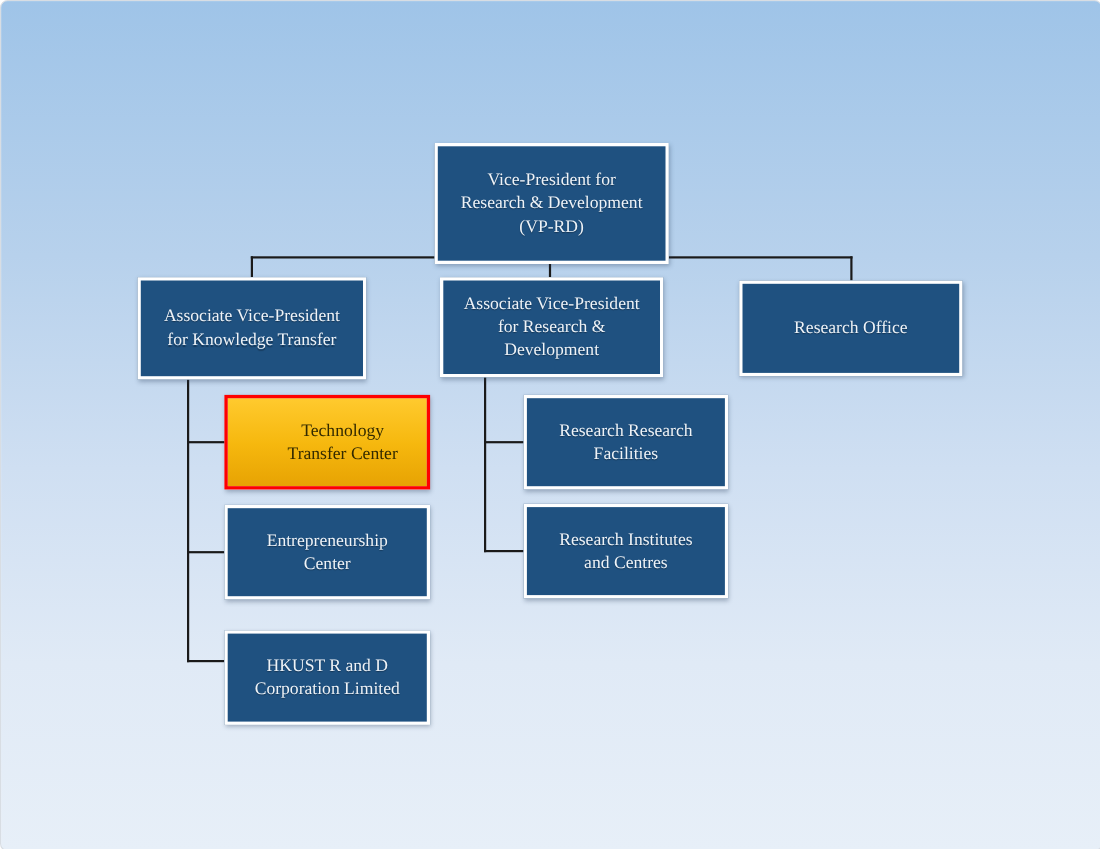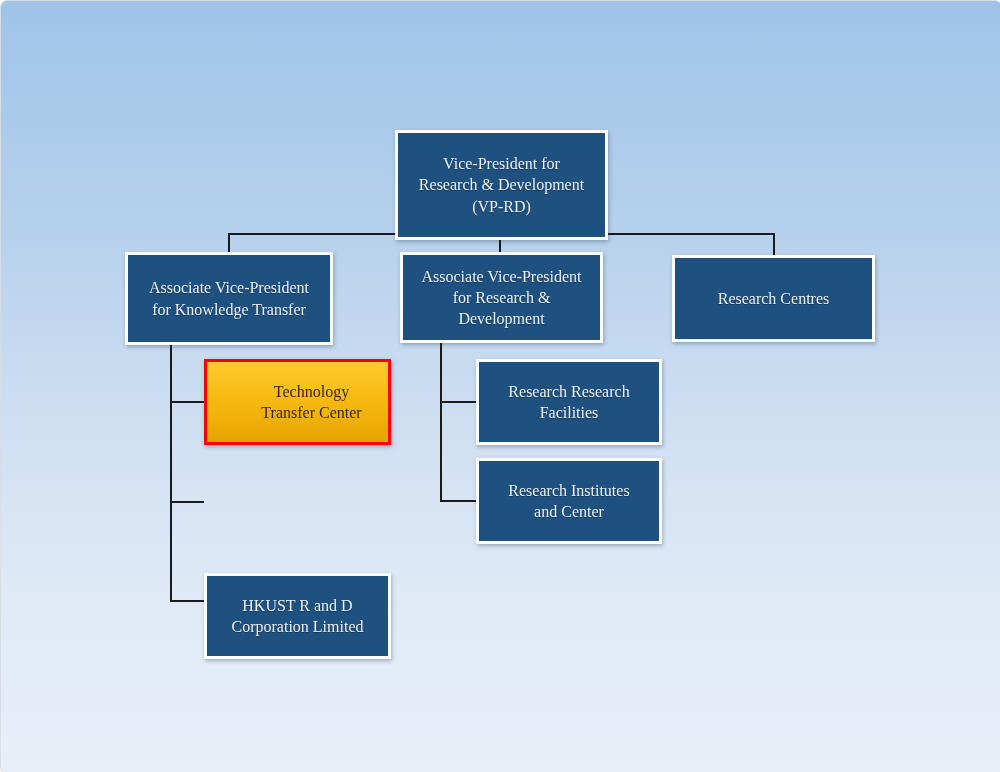--- a/index.html
+++ b/index.html
@@ -86,37 +86,41 @@
 for Knowledge Transfer</span>
   </div>
 
   <div class="node" id="n-avp-rd">
     <span class="node-label">Associate Vice-President
 for Research &amp;
 Development</span>
   </div>
 
   <div class="node" id="n-ro">
-    <span class="node-label">Research Centres</span>
+    <span class="node-label">Research Office</span>
   </div>
 
   <div class="node highlight" id="n-ttc">
     <span class="node-label">Technology
 Transfer Center</span>
   </div>
 
+  <div class="node" id="n-ec">
+    <span class="node-label">Entrepreneurship
+Center</span>
+  </div>
 
   <div class="node" id="n-hkust">
     <span class="node-label">HKUST R and D
 Corporation Limited</span>
   </div>
 
   <div class="node" id="n-crf">
     <span class="node-label">Research Research
 Facilities</span>
   </div>
 
   <div class="node" id="n-ric">
     <span class="node-label">Research Institutes
-and Center</span>
+and Centres</span>
   </div>
 
 </div>
 
 </body></html>

